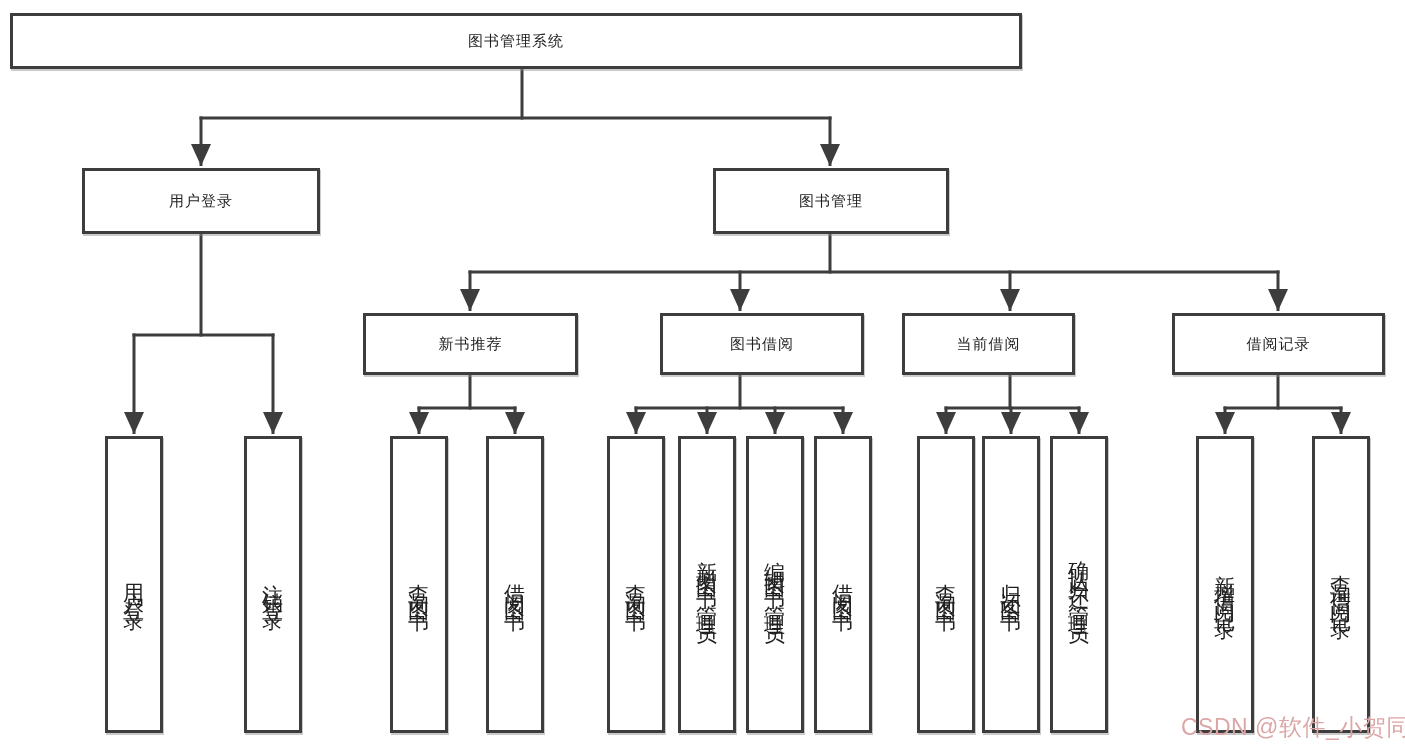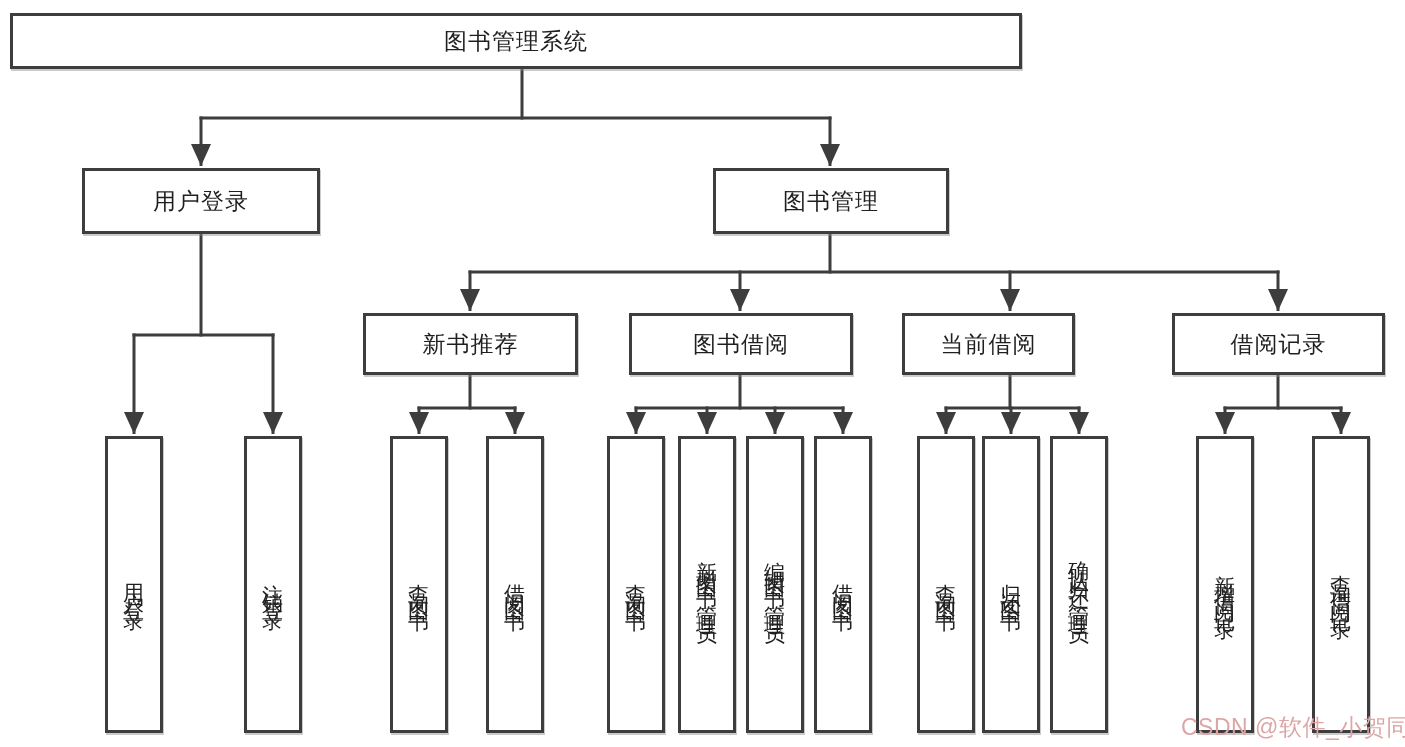--- a/index.html
+++ b/index.html
@@ -15,21 +15,21 @@
   }
   .connectors{position:absolute;left:0;top:0;width:1405px;height:747px;pointer-events:none;}
   .connectors line{stroke:var(--line);stroke-width:3;}
   .arrowhead{fill:var(--line);stroke:none;}
   .node{
     position:absolute;box-sizing:border-box;border:3px solid var(--line);
     background:#fff;display:flex;align-items:center;justify-content:center;
     box-shadow:1px 2px 0 rgba(140,140,140,0.45);
   }
   .label{
-    font-size:23px;color:var(--text);letter-spacing:1px;white-space:nowrap;
+    font-size:15px;color:var(--text);letter-spacing:1px;white-space:nowrap;
   }
   .vlabel{
     writing-mode:vertical-rl;text-orientation:mixed;
     font-size:21px;color:var(--text);letter-spacing:9px;line-height:1;
   }
   .watermark{
     position:absolute;left:1181px;top:714px;font-size:23px;line-height:1.2;
     color:var(--wm);white-space:nowrap;z-index:5;letter-spacing:0.5px;
   }
 </style>
@@ -107,21 +107,21 @@
   <div class="node" style="left:82px;top:168px;width:238px;height:66px">
     <span class="label">用户登录</span>
   </div>
   <div class="node" style="left:713px;top:168px;width:236px;height:66px">
     <span class="label">图书管理</span>
   </div>
 
   <div class="node" style="left:363px;top:313px;width:215px;height:62px">
     <span class="label">新书推荐</span>
   </div>
-  <div class="node" style="left:629px;top:313px;width:224px;height:62px">
+  <div class="node" style="left:660px;top:313px;width:204px;height:62px">
     <span class="label">图书借阅</span>
   </div>
   <div class="node" style="left:902px;top:313px;width:173px;height:62px">
     <span class="label">当前借阅</span>
   </div>
   <div class="node" style="left:1172px;top:313px;width:213px;height:62px">
     <span class="label">借阅记录</span>
   </div>
 
   <div class="node" style="left:105px;top:436px;width:58px;height:297px">

